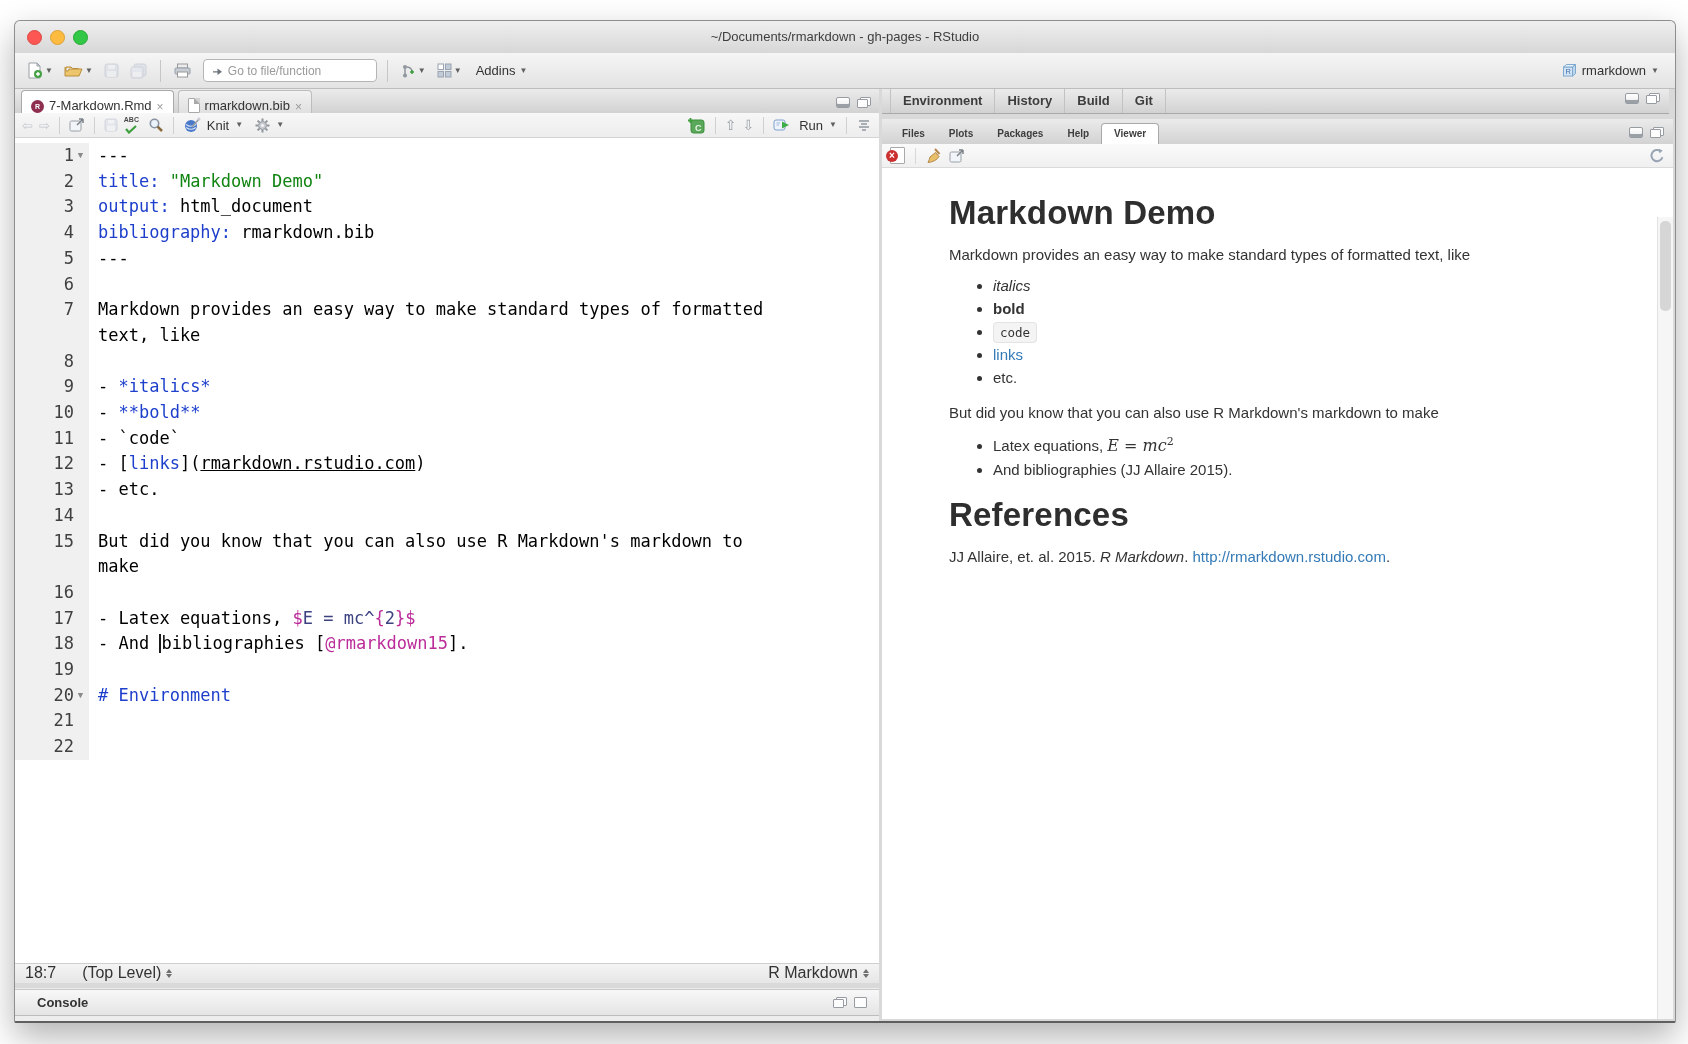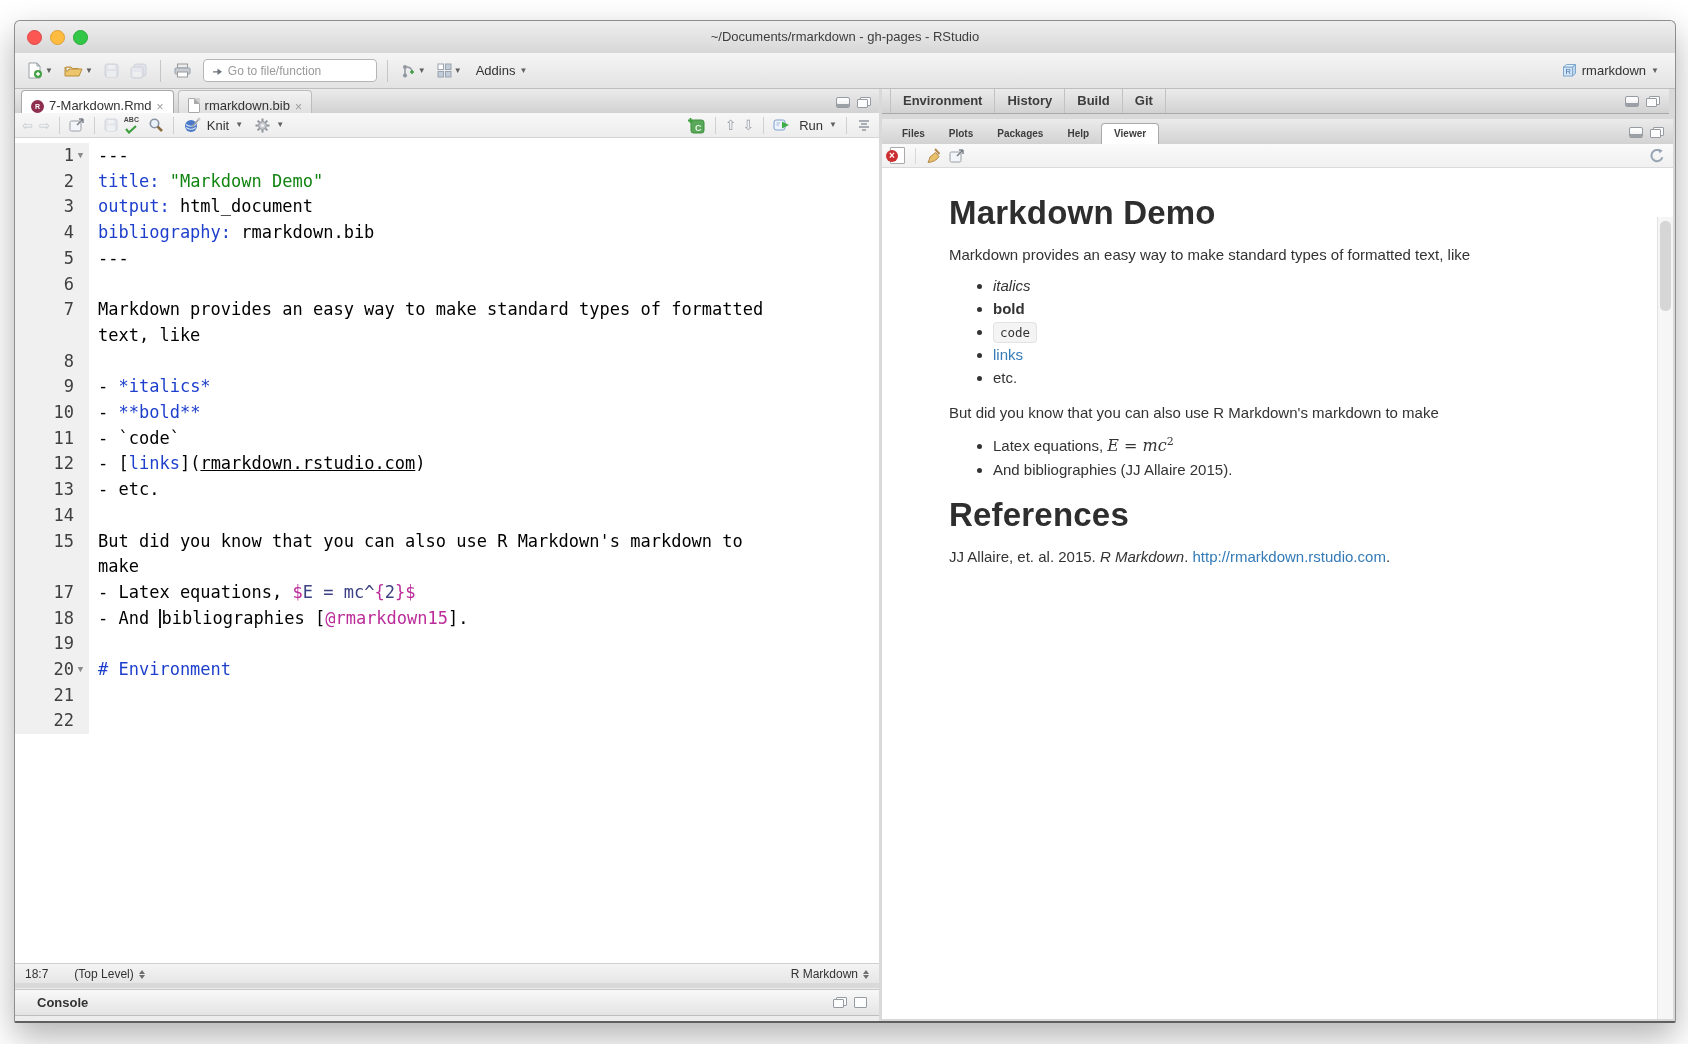--- a/index.html
+++ b/index.html
@@ -79,36 +79,36 @@
   .seg-key{color:#1d3fcc;}
   .seg-str{color:#118411;}
   .seg-em{color:#1d3fcc;}
   .seg-und{color:#000;text-decoration:underline;}
   .seg-mathd{color:#bb2c9a;}
   .seg-math{color:#3c4182;}
   .seg-cite{color:#bb2c9a;}
   .seg-cursor{display:inline-block;width:0;border-left:2px solid #1a1a1a;height:19px;vertical-align:-4px;}
   
   .status-bar{position:absolute;left:0;right:0;bottom:38px;height:20px;background:linear-gradient(#f4f4f4,#e6e6e6);
-              border-top:1px solid #cfcfcf;display:flex;align-items:center;font-size:12px;color:#333;
+              border-top:1px solid #cfcfcf;display:flex;align-items:flex-start;font-size:16px;color:#333;
               padding:0 10px;box-sizing:border-box;gap:26px;}
   .ud{display:inline-flex;flex-direction:column;gap:1px;margin-left:5px;vertical-align:middle;}
   .ud i{width:0;height:0;border-left:3.5px solid transparent;border-right:3.5px solid transparent;}
   .ud .up{border-bottom:4px solid #6e6e6e;}
   .ud .dn{border-top:4px solid #6e6e6e;}
   
   .console-strip{position:absolute;left:0;right:0;bottom:0;height:33px;background:#ededed;}
   .console-header{position:absolute;left:0;right:0;bottom:5px;height:27px;background:linear-gradient(#f8f8f8,#e4e4e4);
                   border-top:1px solid #c9c9c9;border-bottom:1px solid #bdbdbd;display:flex;align-items:center;
                   padding:0 12px 0 22px;box-sizing:border-box;}
   .console-header .label{font-size:13px;font-weight:bold;color:#333;}
   .console-icons{margin-left:auto;display:flex;gap:7px;align-items:center;}
   
   .quad-tabbar{position:absolute;left:0;right:4px;top:0;height:24px;background:linear-gradient(#ebebeb,#d2d2d2);
-               border-bottom:1px solid #a9a9a9;display:flex;align-items:flex-end;padding-left:8px;}
+               border-bottom:1px solid #a9a9a9;display:flex;padding-left:8px;}
   .qtab{font-size:13px;font-weight:bold;color:#3d3d3d;padding:4px 12px 5px;border-right:1px solid #c2c2c2;}
   .qtab:first-child{border-left:1px solid #c2c2c2;}
   .quad-icons{margin-left:auto;display:flex;gap:7px;align-items:center;padding:0 9px 6px 0;}
   .bottom-quad{position:absolute;left:0;right:0;top:30px;bottom:0;background:#fff;}
   .btabbar{position:absolute;left:0;right:0;top:0;height:25px;background:linear-gradient(#ebebeb,#d2d2d2);
            border-bottom:1px solid #a9a9a9;display:flex;align-items:flex-end;padding-left:8px;}
   .btab{font-size:10px;font-weight:bold;color:#3d3d3d;padding:4px 12px 5px;}
   .btab.active{background:#fff;border:1px solid #a9a9a9;border-bottom:1px solid #fff;border-radius:4px 4px 0 0;
                margin-bottom:-1px;}
   
@@ -378,20 +378,21 @@
             <div class="code-row"><div class="gutter"><span class="num"></span><span class="foldcol"></span></div><div class="code-text"><span class="seg-pl">text, like</span></div></div>
             <div class="code-row"><div class="gutter"><span class="num">8</span><span class="foldcol"></span></div><div class="code-text">&nbsp;</div></div>
             <div class="code-row"><div class="gutter"><span class="num">9</span><span class="foldcol"></span></div><div class="code-text"><span class="seg-pl">- </span><span class="seg-em">*italics*</span></div></div>
             <div class="code-row"><div class="gutter"><span class="num">10</span><span class="foldcol"></span></div><div class="code-text"><span class="seg-pl">- </span><span class="seg-em">**bold**</span></div></div>
             <div class="code-row"><div class="gutter"><span class="num">11</span><span class="foldcol"></span></div><div class="code-text"><span class="seg-pl">- `code`</span></div></div>
             <div class="code-row"><div class="gutter"><span class="num">12</span><span class="foldcol"></span></div><div class="code-text"><span class="seg-pl">- [</span><span class="seg-em">links</span><span class="seg-pl">](</span><span class="seg-und">rmarkdown.rstudio.com</span><span class="seg-pl">)</span></div></div>
             <div class="code-row"><div class="gutter"><span class="num">13</span><span class="foldcol"></span></div><div class="code-text"><span class="seg-pl">- etc.</span></div></div>
             <div class="code-row"><div class="gutter"><span class="num">14</span><span class="foldcol"></span></div><div class="code-text">&nbsp;</div></div>
             <div class="code-row"><div class="gutter"><span class="num">15</span><span class="foldcol"></span></div><div class="code-text"><span class="seg-pl">But did you know that you can also use R Markdown's markdown to</span></div></div>
             <div class="code-row"><div class="gutter"><span class="num"></span><span class="foldcol"></span></div><div class="code-text"><span class="seg-pl">make</span></div></div>
+            <div class="code-row"><div class="gutter"><span class="num">16</span><span class="foldcol"></span></div><div class="code-text">&nbsp;</div></div>
             <div class="code-row"><div class="gutter"><span class="num">17</span><span class="foldcol"></span></div><div class="code-text"><span class="seg-pl">- Latex equations, </span><span class="seg-mathd">$</span><span class="seg-math">E = mc^</span><span class="seg-mathd">{</span><span class="seg-math">2</span><span class="seg-mathd">}</span><span class="seg-mathd">$</span></div></div>
             <div class="code-row"><div class="gutter"><span class="num">18</span><span class="foldcol"></span></div><div class="code-text"><span class="seg-pl">- And </span><span class="seg-cursor"></span><span class="seg-pl">bibliographies [</span><span class="seg-cite">@rmarkdown15</span><span class="seg-pl">].</span></div></div>
             <div class="code-row"><div class="gutter"><span class="num">19</span><span class="foldcol"></span></div><div class="code-text">&nbsp;</div></div>
             <div class="code-row"><div class="gutter"><span class="num">20</span><span class="foldcol">▼</span></div><div class="code-text"><span class="seg-em"># Environment</span></div></div>
             <div class="code-row"><div class="gutter"><span class="num">21</span><span class="foldcol"></span></div><div class="code-text">&nbsp;</div></div>
             <div class="code-row"><div class="gutter"><span class="num">22</span><span class="foldcol"></span></div><div class="code-text">&nbsp;</div></div>
           </div>
       </div>
 
       <div class="status-bar">

